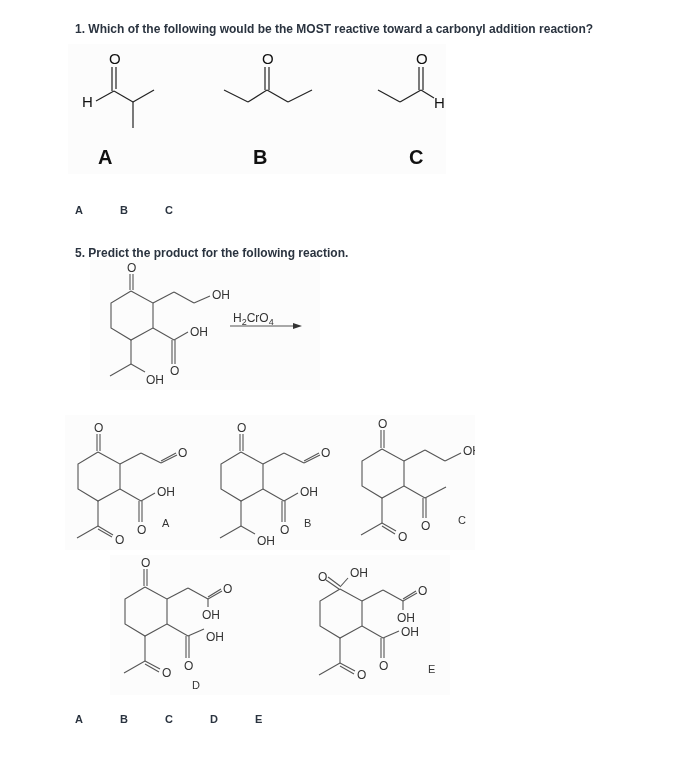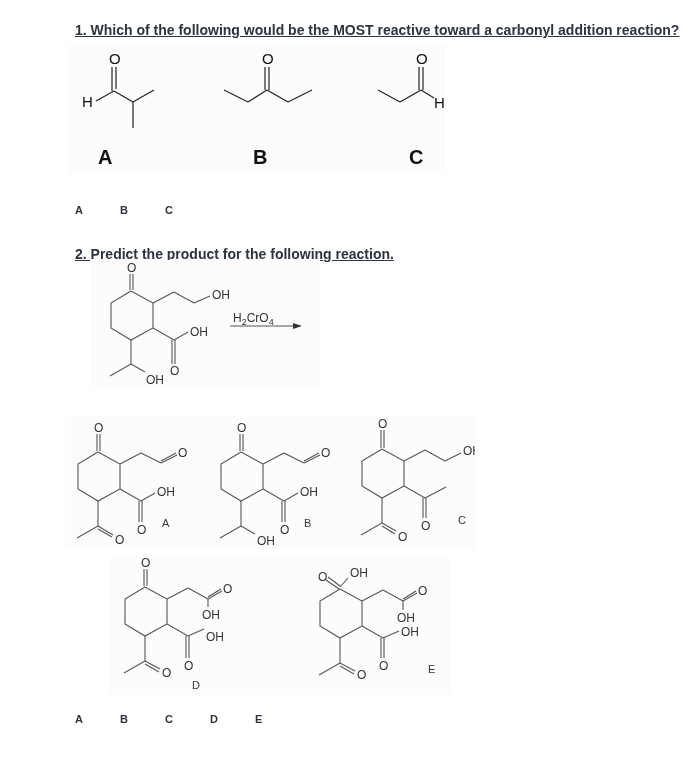--- a/index.html
+++ b/index.html
@@ -1,18 +1,18 @@
 <!DOCTYPE html>
 <html><head>
 <meta charset="utf-8">
 <style>
   html, body { margin: 0; padding: 0; background: #ffffff; }
   body { width: 697px; height: 780px; position: relative; overflow: hidden;
          font-family: "Liberation Sans", sans-serif; color: #2b3440; }
-  .q-title { position: absolute; font-weight: bold; font-size: 14px; letter-spacing: 0; text-decoration: underline; }
+  .q-title { position: absolute; font-weight: bold; font-size: 12px; letter-spacing: 0; }
   .choice { position: absolute; font-weight: bold; font-size: 11px; color: #2b3440; cursor: pointer; }
   svg text { font-family: "Liberation Sans", sans-serif; }
   .bond { stroke: #555; stroke-width: 1.1; fill: none; }
   .bondk { stroke: #222; stroke-width: 1.2; fill: none; }
   .atom { font-size: 12px; fill: #333; }
   .atomk { font-size: 15px; fill: #111; }
   .lbl { font-size: 11px; fill: #333; }
   .biglbl { font-size: 20px; font-weight: bold; fill: #111; }
   .img-region { position: absolute; background: #fcfcfc; }
 </style>
@@ -57,21 +57,21 @@
       <text class="atomk" x="366" y="64">H</text>
       <text class="biglbl" x="341" y="120">C</text>
     </g>
   </svg>
 </div>
 
 <div class="choice" style="left:75px; top:204px;">A</div>
 <div class="choice" style="left:120px; top:204px;">B</div>
 <div class="choice" style="left:165px; top:204px;">C</div>
 
-<div class="q-title" style="left:75px; top:246px;">2. Predict the product for the following reaction.</div>
+<div class="q-title" style="left:75px; top:246px;">5. Predict the product for the following reaction.</div>
 
 <div class="img-region" style="left:90px; top:260px; width:230px; height:130px;">
   <svg width="230" height="130" viewBox="0 0 230 130">
 
     <text class="atom" x="37" y="12">O</text>
     <line class="bond" x1="40" y1="14" x2="40" y2="30"></line>
     <line class="bond" x1="43" y1="14" x2="43" y2="30"></line>
     <polyline class="bond" points="41,31 21,43 21,68 41,80 63,68 63,43 41,31"></polyline>
     <line class="bond" x1="63" y1="43" x2="84" y2="32"></line>
     <line class="bond" x1="84" y1="32" x2="104" y2="43"></line>

